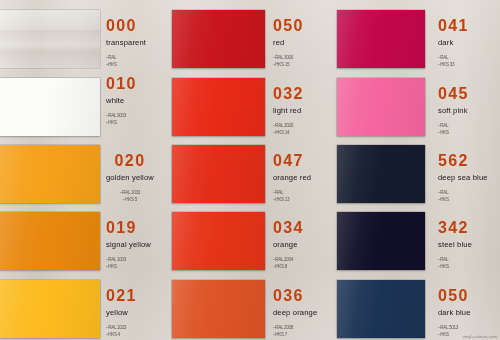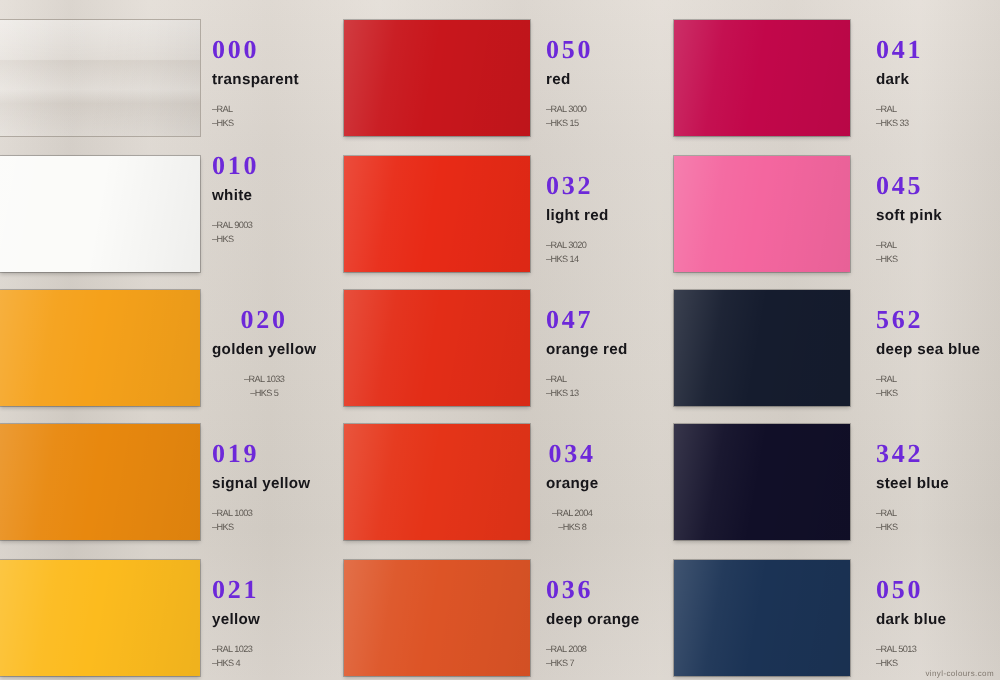--- a/index.html
+++ b/index.html
@@ -50,31 +50,31 @@
     background:linear-gradient(100deg,
       rgba(255,255,255,0.16) 0%,
       rgba(255,255,255,0.04) 26%,
       rgba(255,255,255,0.00) 48%,
       rgba(0,0,0,0.05) 100%);
     pointer-events:none;
   }
 
   .label{position:absolute;}
   .code{
-    font-size:13px;
+    font-size:16px;
     font-weight:bold;
     letter-spacing:1.4px;
-    color:#6d28d9;
+    color:#c2410c;
     line-height:1;
     margin-bottom:5px;
-    font-family:Liberation Serif, serif;
+    font-family:Liberation Sans, sans-serif;
   }
   .cname{
     font-size:7.6px;
-    font-weight:bold;
+    font-weight:normal;
     color:#17161a;
     line-height:1;
     letter-spacing:0.15px;
     margin-bottom:7px;
   }
   .refs{
     font-size:4.6px;
     color:#4a453f;
     line-height:1.62;
     letter-spacing:0.1px;
@@ -183,21 +183,21 @@
       <div class="code">047</div>
       <div class="cname">orange red</div>
       <div class="refs">
         <div class="dash">–RAL</div>
         <div class="dash">–HKS 13</div>
       </div>
     </div>
     <div class="swatch" style="left: 172px; top: 212px; width: 93px; height: 58px; background: rgb(229, 52, 24);">
       <div class="sheen"></div>
     </div>
-    <div class="label" style="left: 273px; top: 220px; text-align: center;">
+    <div class="label" style="left: 273px; top: 220px;">
       <div class="code">034</div>
       <div class="cname">orange</div>
       <div class="refs">
         <div class="dash">–RAL 2004</div>
         <div class="dash">–HKS 8</div>
       </div>
     </div>
     <div class="swatch" style="left: 172px; top: 280px; width: 93px; height: 58px; background: rgb(221, 84, 38);">
       <div class="sheen"></div>
     </div>

